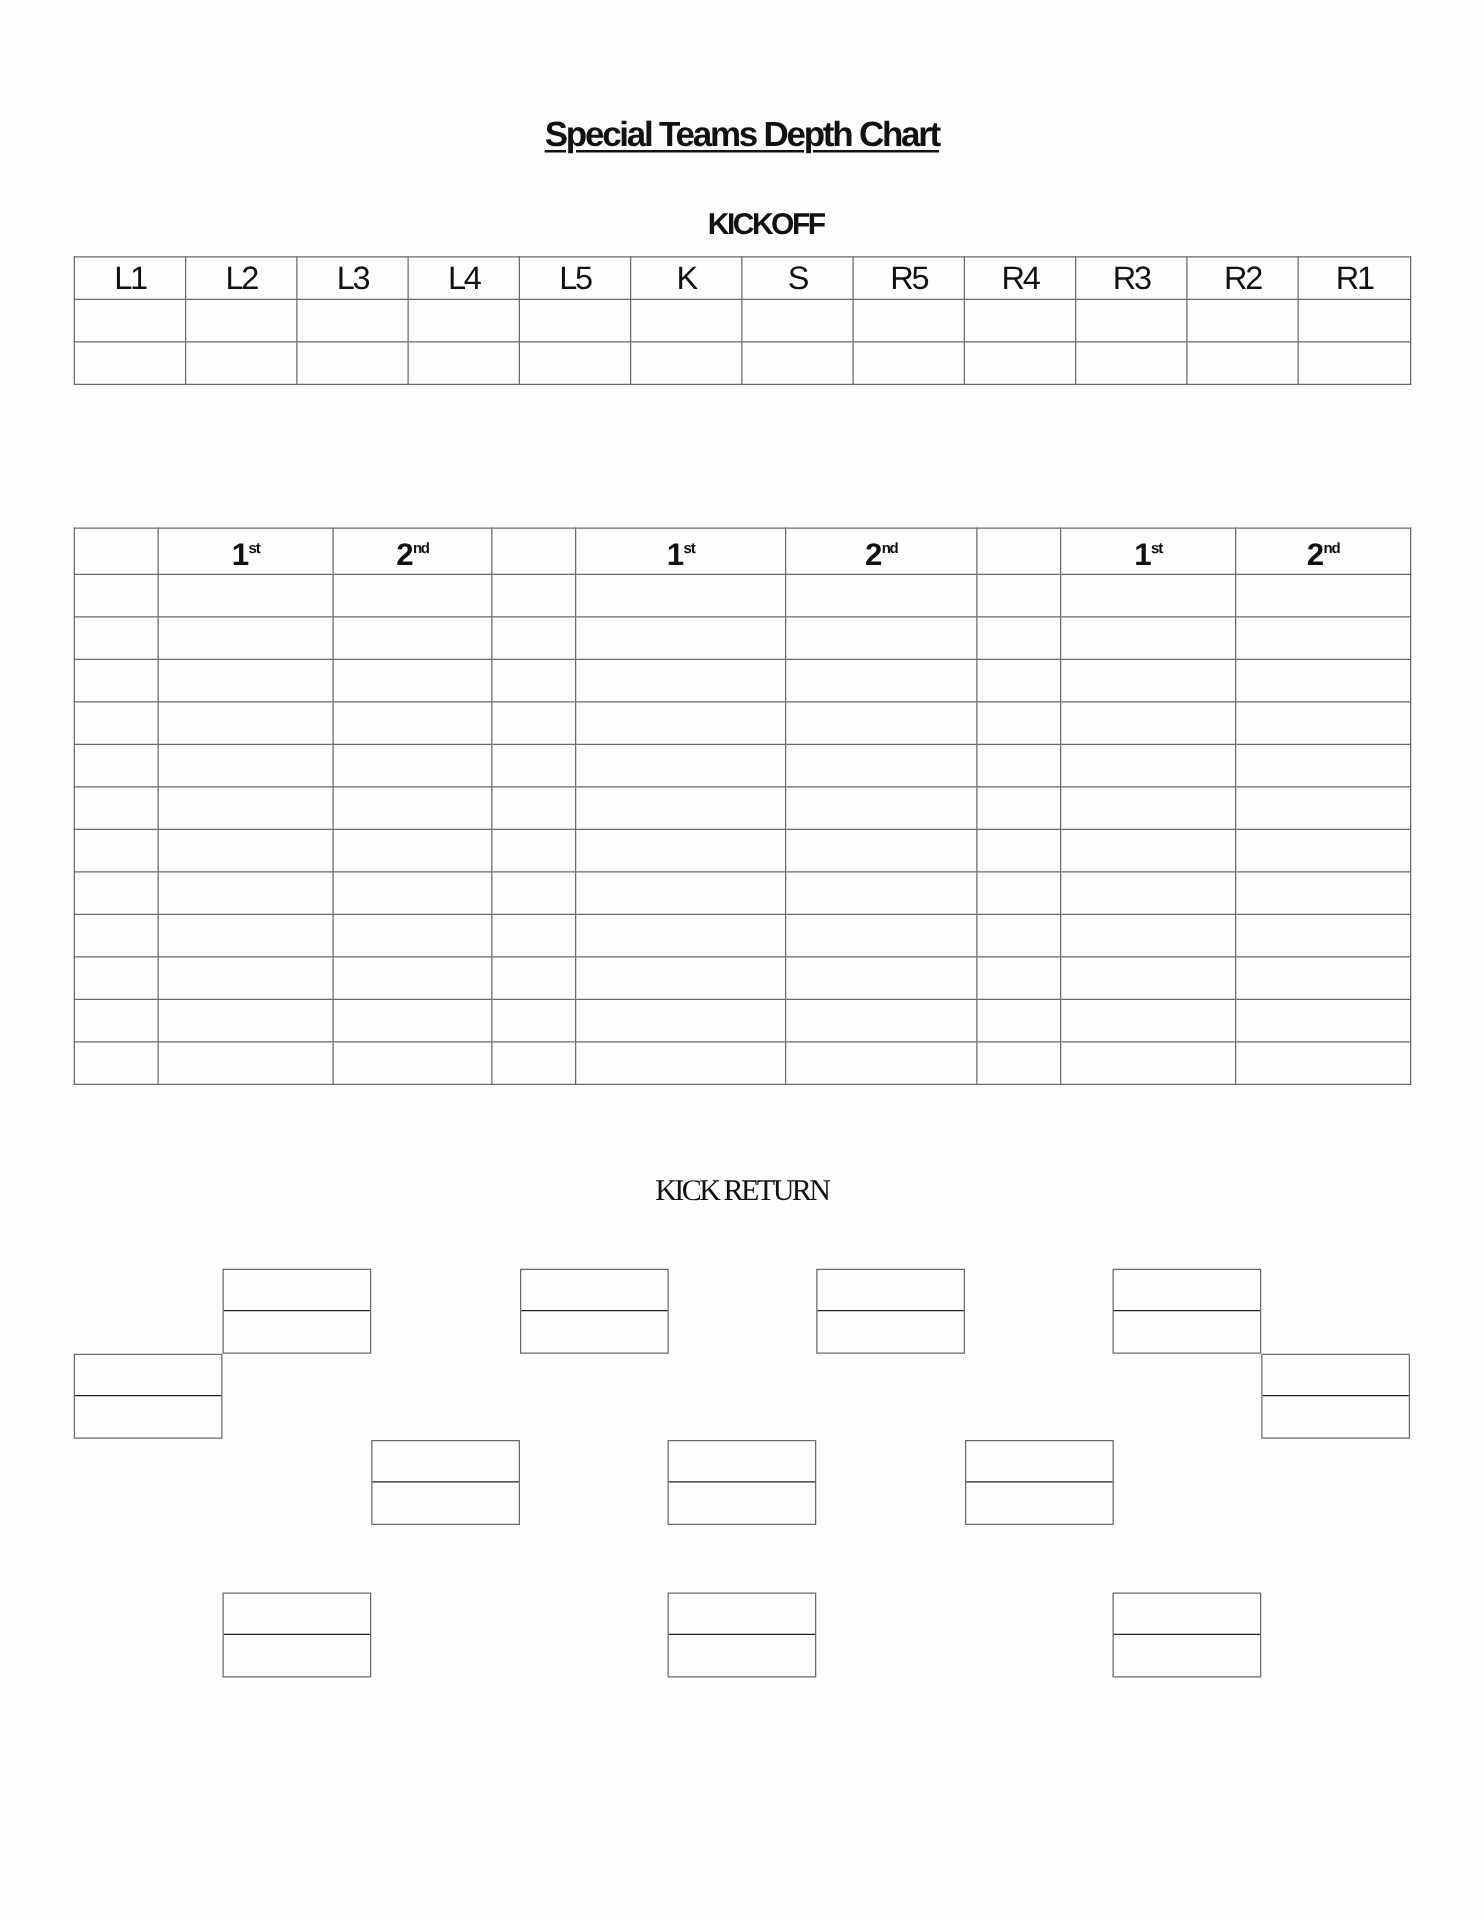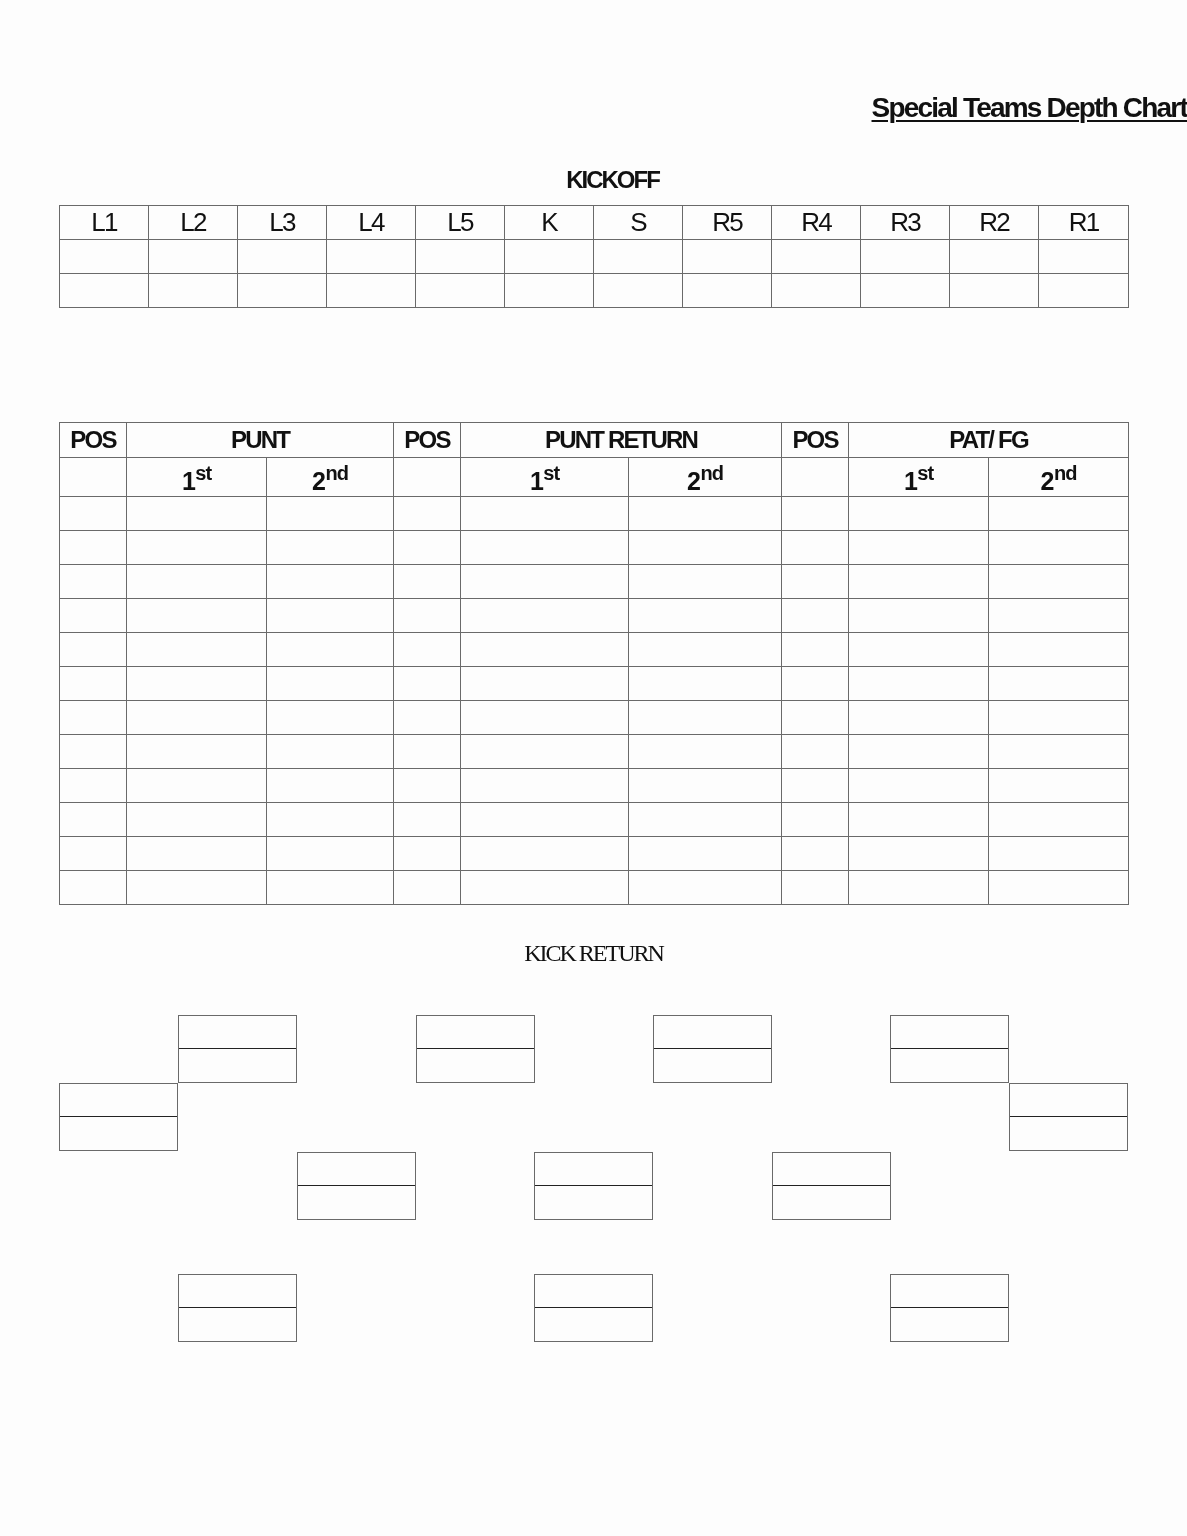--- a/index.html
+++ b/index.html
@@ -2,42 +2,42 @@
 <html><head>
 <meta charset="utf-8">
 <style>
   html, body { margin: 0; padding: 0; }
   body {
     width: 1187px; height: 1536px; background: #fdfdfd;
     position: relative; overflow: hidden;
     font-family: "Liberation Sans", sans-serif; color: #111;
   }
   .title {
-    position: absolute; left: 0; width: 1187px; top: 92px; text-align: right;
+    position: absolute; left: 0; width: 1187px; top: 92px; text-align: center;
     font-size: 28px; font-weight: bold; letter-spacing: -1.8px;
   }
   .title span { text-decoration: underline; text-decoration-thickness: 2px; text-underline-offset: 3px; }
   .section-title {
     position: absolute; left: 0; width: 1187px; text-align: center;
     font-size: 24px; letter-spacing: -2px;
   }
   .kickoff-title { top: 166px; font-weight: bold; padding-left: 19px; }
   .kr-title { top: 940px; font-weight: normal; font-family: Liberation Serif, serif; }
 
   table { border-collapse: collapse; position: absolute; table-layout: fixed; }
   td, th { border: 1.5px solid #6a6a6a; padding: 0; text-align: center; vertical-align: middle; }
 
   #kickoff-table { left: 59px; top: 205px; width: 1069px; }
   #kickoff-table th { height: 33px; font-weight: normal; font-size: 26px; letter-spacing: -1.8px; }
   #kickoff-table td { height: 33px; }
 
   #depth-table { left: 59px; top: 422px; width: 1069px; }
   #depth-table th.h1 { height: 34px; font-weight: bold; font-size: 24px; letter-spacing: -1.8px; }
   #depth-table th.h2 { height: 33px; font-weight: bold; font-size: 25px; letter-spacing: -0.5px; line-height: 30px; }
-  #depth-table th.h2 sup { font-size: 20px; letter-spacing: -1px; vertical-align: 10px; }
+  #depth-table th.h2 sup { font-size: 12px; letter-spacing: -1px; vertical-align: 10px; }
   #depth-table td { height: 33px; }
 
   .kr-box {
     position: absolute; width: 119px; height: 68px; box-sizing: border-box;
     border: 1.5px solid #6a6a6a; background: transparent;
   }
   .kr-box .slot { height: 50%; box-sizing: border-box; }
   .kr-box .slot.top { border-bottom: 1.5px solid #222; }
 </style>
 </head>
@@ -117,28 +117,20 @@
       <col style="width:127px">
     <col style="width:67px">
       <col style="width:168px">
       <col style="width:153px">
     <col style="width:67px">
       <col style="width:140px">
       <col style="width:140px">
   </colgroup>
   <thead>
     <tr>
-      <th class="h1">POS</th>
-      <th class="h1" colspan="2">PUNT</th>
-      <th class="h1">POS</th>
-      <th class="h1" colspan="2">PUNT RETURN</th>
-      <th class="h1">POS</th>
-      <th class="h1" colspan="2">PAT/ FG</th>
-    </tr>
-    <tr>
       <th class="h2"></th>
       <th class="h2"><span>1</span><sup>st</sup></th>
       <th class="h2"><span>2</span><sup>nd</sup></th>
       <th class="h2"></th>
       <th class="h2"><span>1</span><sup>st</sup></th>
       <th class="h2"><span>2</span><sup>nd</sup></th>
       <th class="h2"></th>
       <th class="h2"><span>1</span><sup>st</sup></th>
       <th class="h2"><span>2</span><sup>nd</sup></th>
     </tr>

